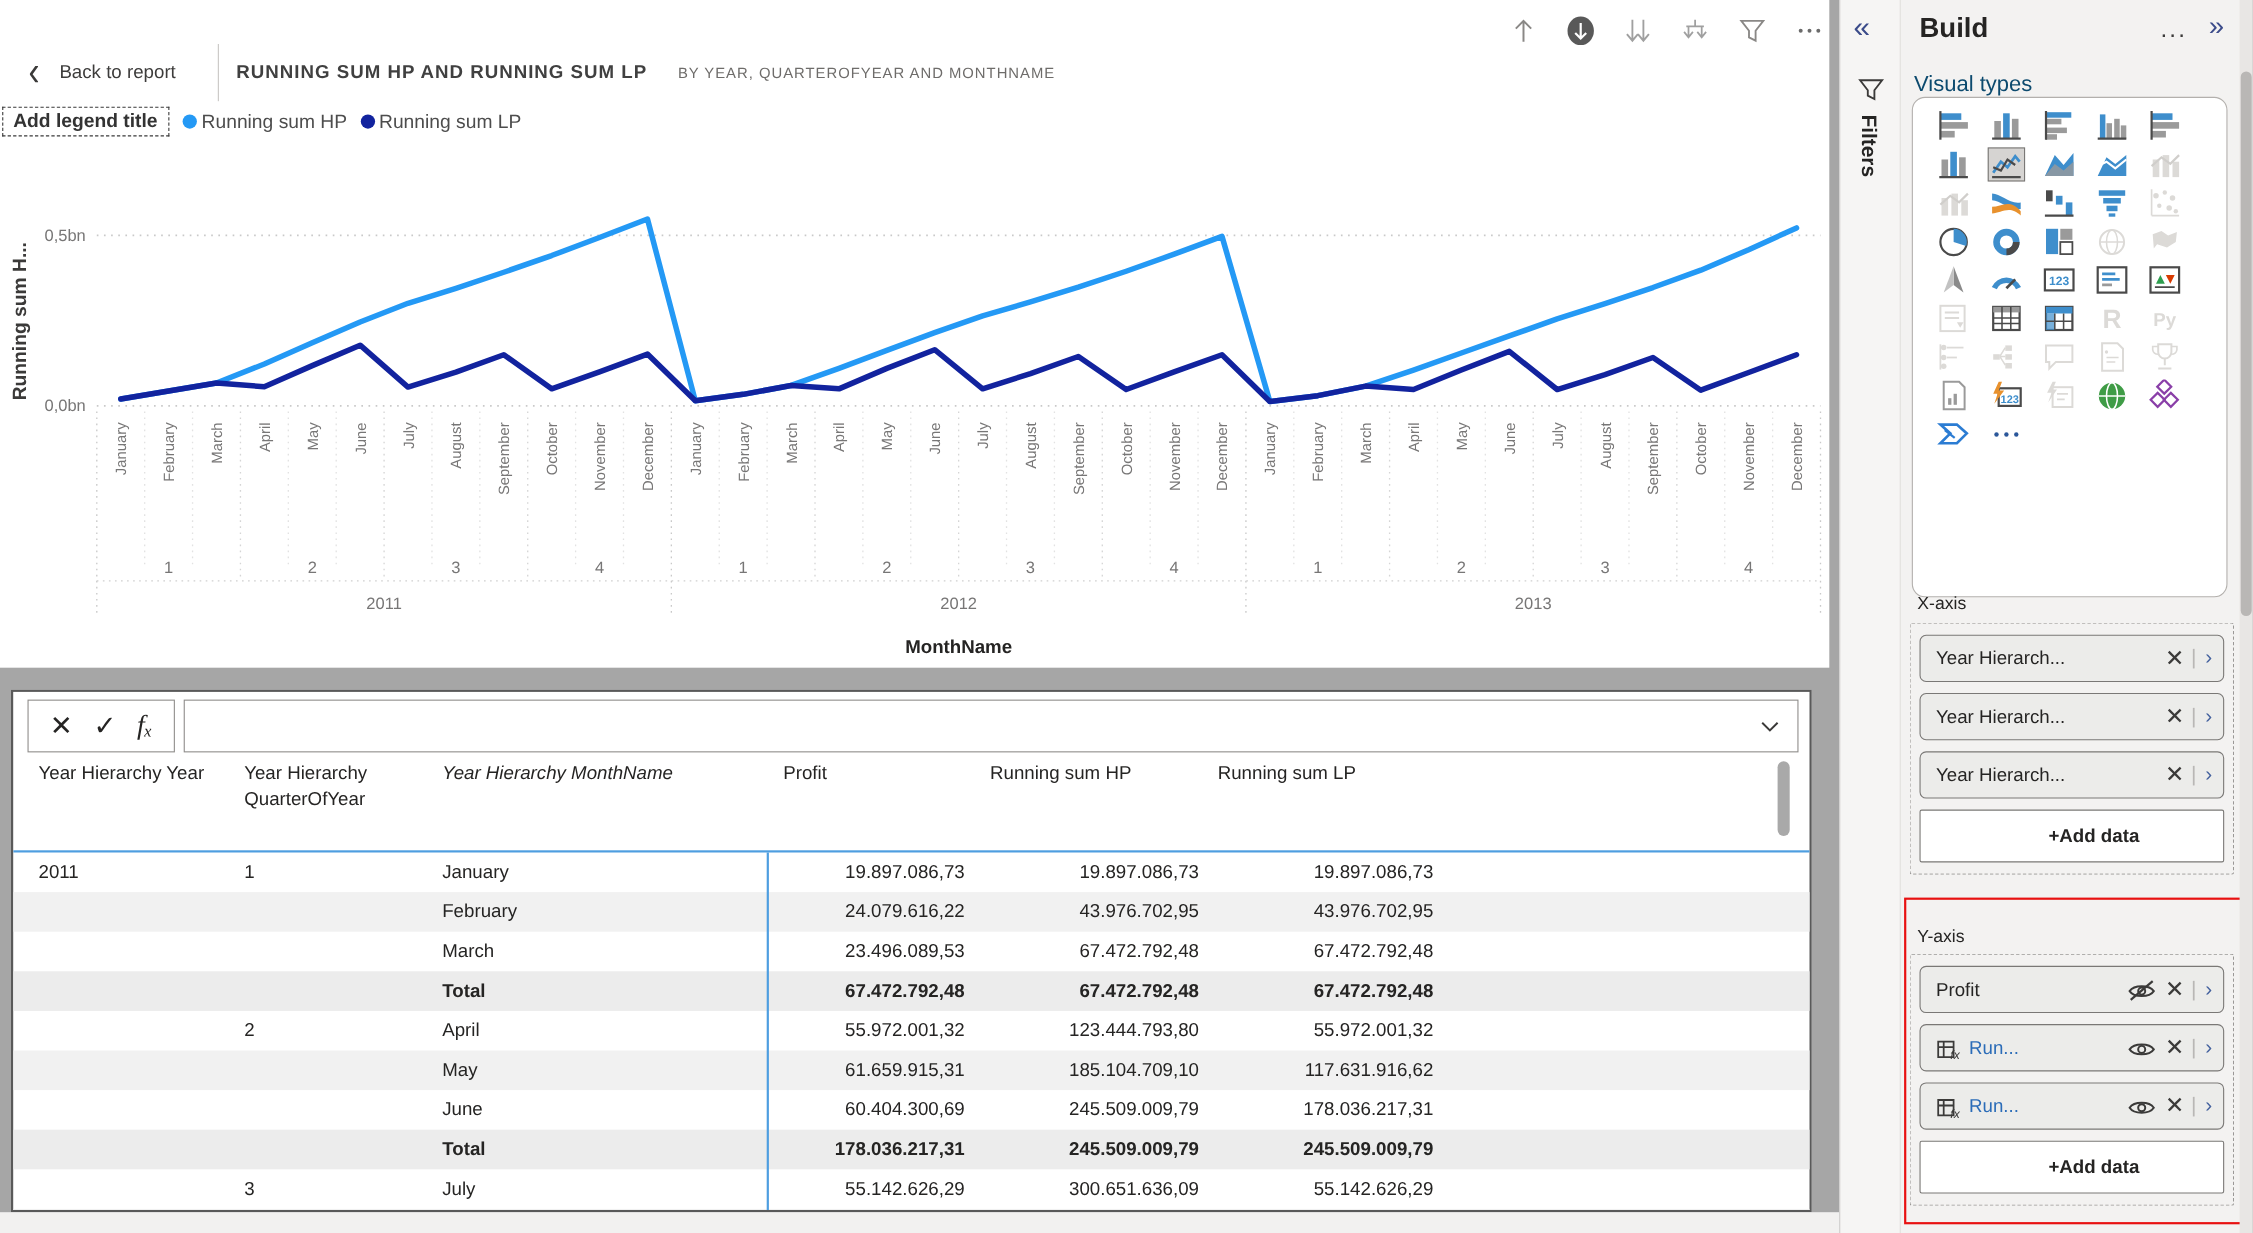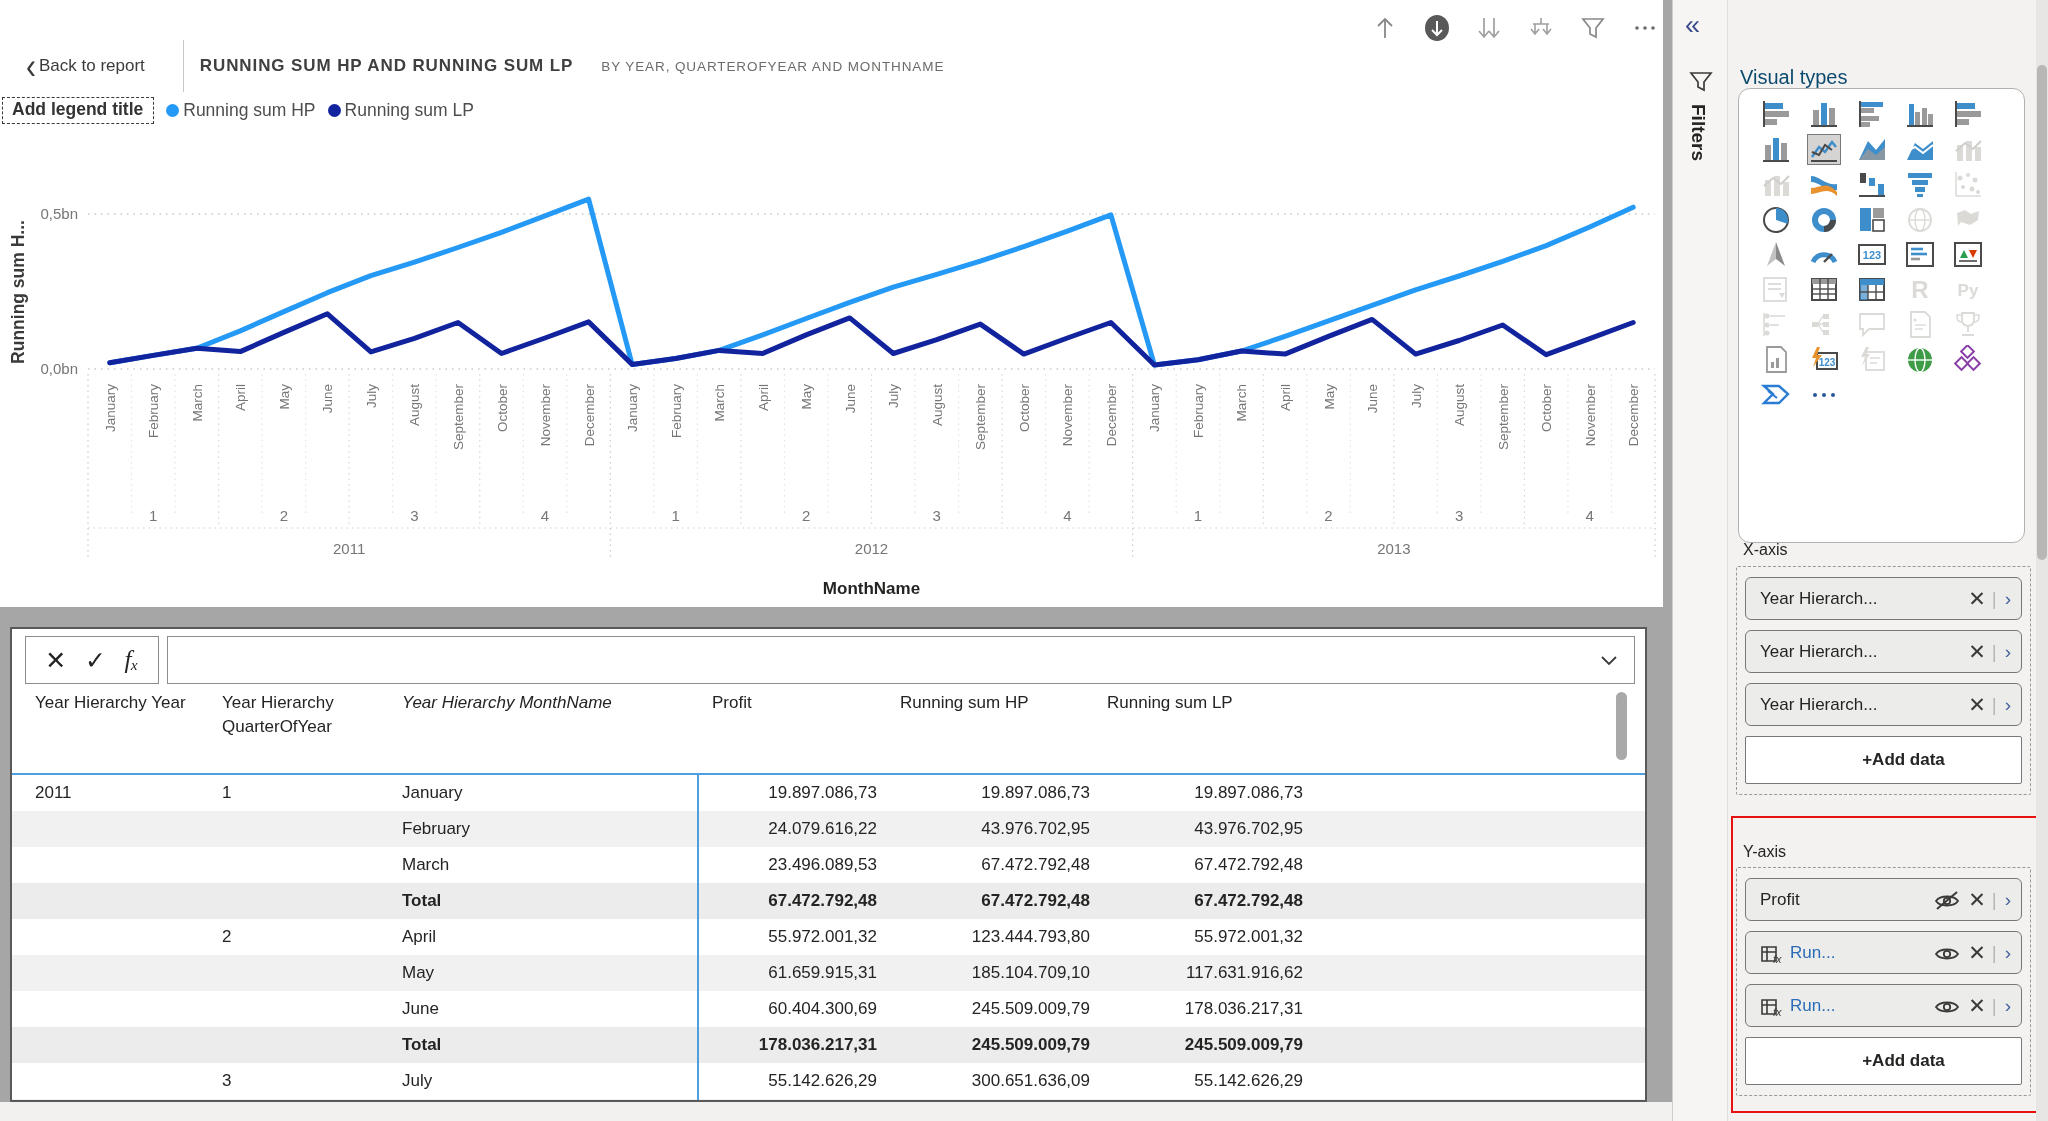--- a/index.html
+++ b/index.html
@@ -6,21 +6,21 @@
   *{box-sizing:border-box;font-family:"Liberation Sans","DejaVu Sans",sans-serif;}
   #root{position:relative;width:2048px;height:1121px;background:#a6a6a6;overflow:hidden;}
 
   
   .chart-panel{position:absolute;left:0;top:0;width:1663px;height:607px;background:#fff;}
   .chart-svg{position:absolute;left:0;top:0;width:1663px;height:607px;}
   .top-toolbar{position:absolute;top:10px;left:1370px;height:36px;display:flex;align-items:center;gap:22px;z-index:5;}
   .tbtn{width:30px;height:30px;display:flex;align-items:center;justify-content:center;cursor:pointer;}
   .hdr{position:absolute;left:0;top:38px;height:56px;width:1360px;display:flex;align-items:center;z-index:4;}
   .back-chev{font-size:30px;color:#3b3a39;margin-left:26px;line-height:1;transform:scaleY(1.25);}
-  .back-label{font-size:17px;color:#3d3c3b;margin-left:3px;}
+  .back-label{font-size:17px;color:#3d3c3b;margin-left:18px;}
   .hdr-div{width:1px;height:52px;background:#c8c6c4;margin-left:38px;}
   .hdr-title{font-size:17px;font-weight:bold;letter-spacing:.9px;color:#404040;margin-left:16px;}
   .hdr-sub{font-size:13.5px;letter-spacing:.9px;color:#6e6c6a;margin-left:28px;}
   .legend{position:absolute;left:2px;top:96px;height:28px;display:flex;align-items:center;z-index:4;}
   .legend-ph{border:1px dashed #3a3a3a;padding:1px 10px 3px 9px;font-size:17.5px;font-weight:bold;color:#333;}
   .leg-item{display:flex;align-items:center;margin-left:12px;}
   .leg-dot{width:13px;height:13px;border-radius:50%;margin-right:4px;}
   .leg-lab{font-size:17.5px;color:#4d4d4d;}
 
   
@@ -351,20 +351,25 @@
     <span class="collapse-ch">«</span>
     <span class="strip-funnel">
       <svg width="28" height="28" viewBox="0 0 28 28">
           <path d="M4 5 H24 L17 14 V22 L11 19 V14 Z" fill="none" stroke="#3b3a39" stroke-width="1.7"></path>
         </svg>
     </span>
     <span class="filters-vlabel">Filters</span>
   </aside>
 
   <aside class="build-pane">
+    <div class="build-hdr">
+      <span class="build-title">Build</span>
+      <span class="build-more">...</span>
+      <span class="build-exp">»</span>
+    </div>
     <div class="vt-label">Visual types</div>
     <div class="vt-box">
       <div class="vt-grid" id="vtgrid">
           <div class="vt-cell">
             <svg width="30" height="29" viewBox="0 0 30 29">
               <rect x="3" y="3" width="19" height="6" fill="#3e8ecc"></rect>
               <rect x="3" y="11" width="25" height="6" fill="#9a9a9a"></rect>
               <rect x="3" y="19" width="13" height="6" fill="#9a9a9a"></rect>
               <line x1="3" y1="1" x2="3" y2="27" stroke="#4a4a4a" stroke-width="2"></line>
             </svg>

